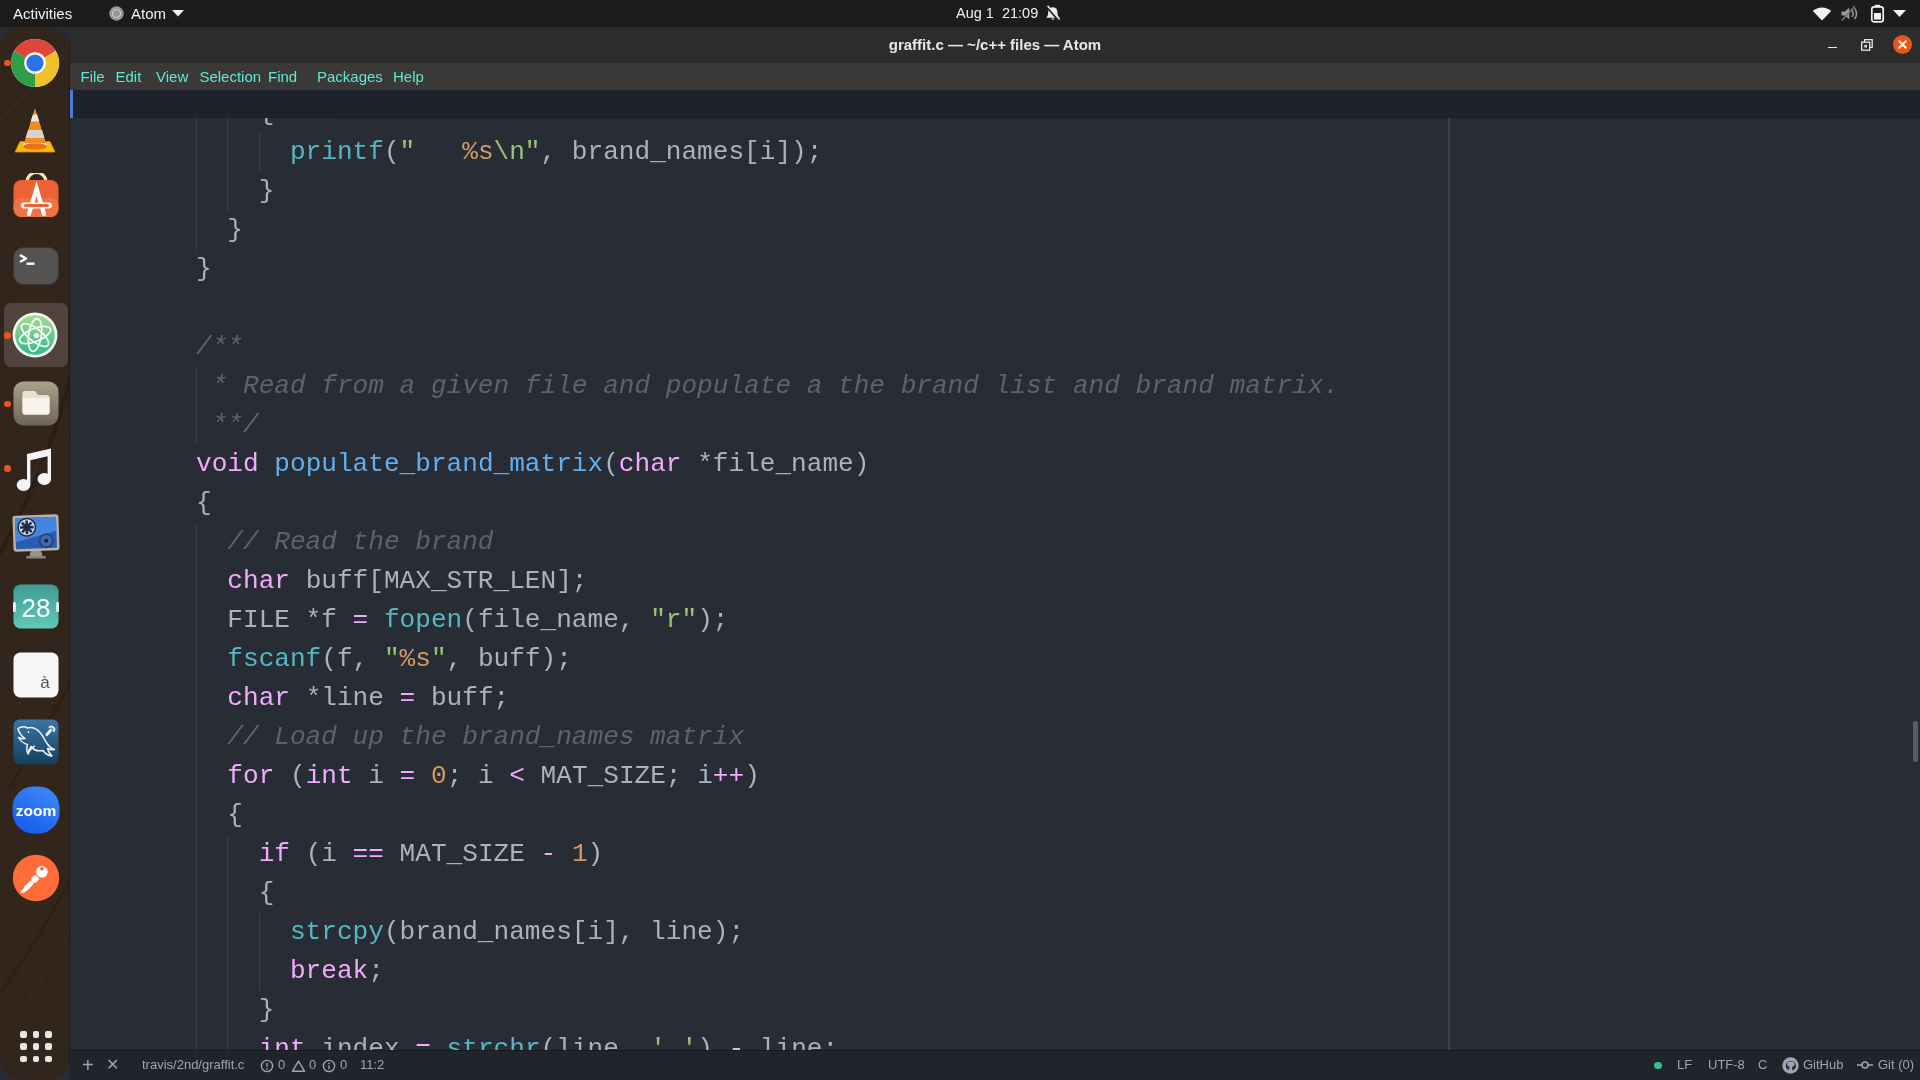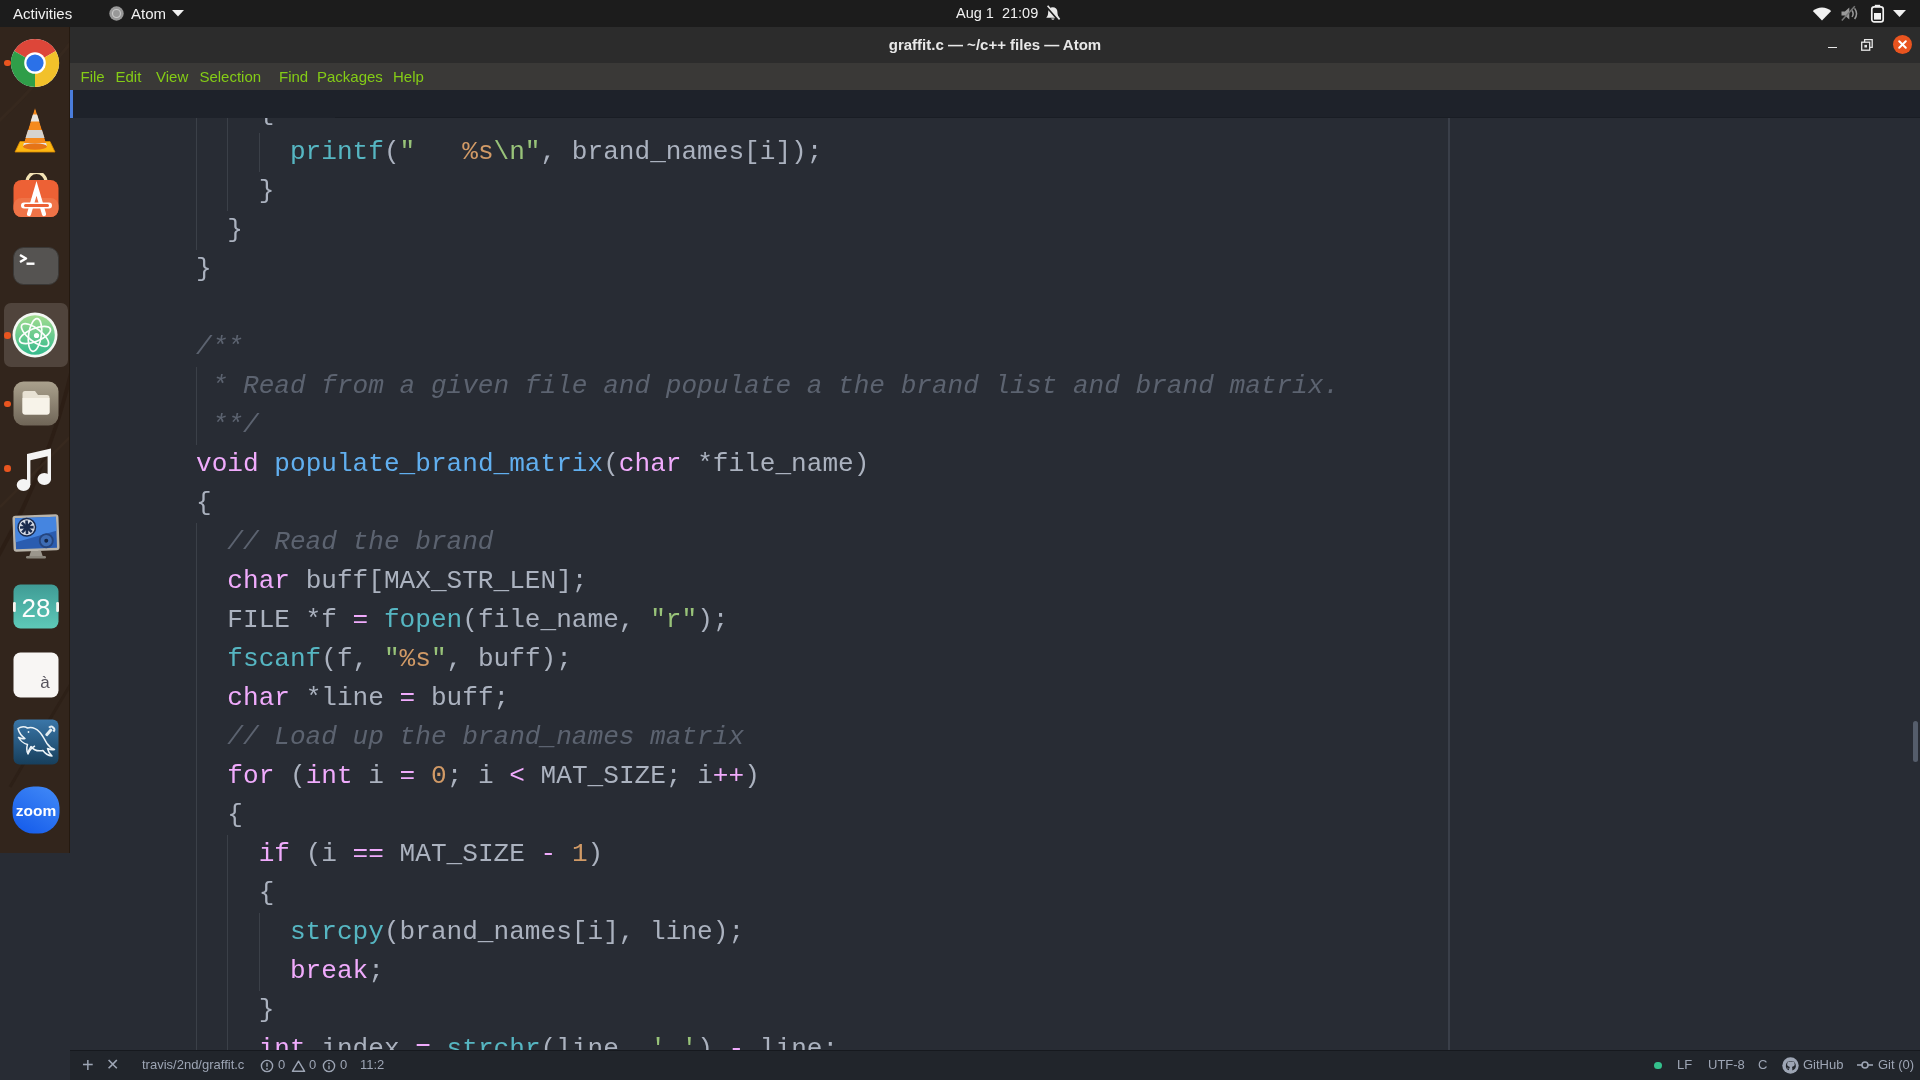--- a/index.html
+++ b/index.html
@@ -1,20 +1,20 @@
 <!DOCTYPE html>
 <html><head><meta charset="utf-8"><style>
 * { margin:0; padding:0; box-sizing:border-box; }
 html,body { width:1920px; height:1080px; overflow:hidden; background:#282c34; font-family:"Liberation Sans", sans-serif; }
 .abs { position:absolute; }
 #panel { left:0; top:0; width:1920px; height:27px; background:#1c1c1c; color:#f1f1f1; font-size:15px; }
-#dock { left:0; top:27px; width:70px; height:826px; background:#32251c; overflow:hidden; }
+#dock { left:0; top:27px; width:70px; height:1053px; background:#32251c; overflow:hidden;border-radius:22px; }
 #titlebar { left:70px; top:27px; width:1850px; height:36px; background:#2c2c2c; }
 #title { width:100%; text-align:center; line-height:36px; font-size:15px; font-weight:bold; color:#e8e8e8; }
-#menubar { left:70px; top:63px; width:1850px; height:27px; background:#3a3937; color:#84cc16; font-size:15px; }
+#menubar { left:70px; top:63px; width:1850px; height:27px; background:#3a3937; color:#5eead4; font-size:15px; }
 .mi { position:absolute; top:0; line-height:27px; }
 #tabbar { left:70px; top:90px; width:1850px; height:28px; background:#1e222a; }
 #tab { position:absolute; left:3px; top:0; width:262px; height:28px; background:#282c34; color:#dfe2e7; font-size:17px; letter-spacing:0.2px; text-align:center; line-height:28px;margin-top:45px; }
 #tabline { position:absolute; left:0; top:0; width:3px; height:28px; background:#4a7ddc; }
 #editor { left:70px; top:118px; width:1850px; height:933px; background:#282c34; overflow:hidden; }
 pre { font-family:"Liberation Mono", monospace; font-size:26.1px; line-height:39px; position:absolute; top:-24.5px; white-space:pre; }
 #gutter { left:0; width:63.2px; text-align:right; color:#4d5666; }
 #code { left:126px; color:#abb2bf; }
 .k { color:#f0abfc;text-align:center; } .f { color:#56b6c2; } .fn { color:#61afef; }
 .s { color:#98c379; } .o { color:#d19a66; } .c { color:#5c6370; font-style:italic; }
@@ -70,21 +70,21 @@
   <svg class="abs" style="left:1822.5px;top:8px" width="19" height="19">
       <path d="M6.2 6.2 L12.8 12.8 M12.8 6.2 L6.2 12.8" stroke="#fff" stroke-width="2" stroke-linecap="round"></path>
     </svg>
 </div>
 
 <div class="abs" id="menubar">
   <div class="mi" style="left:10.5px">File</div>
   <div class="mi" style="left:45.5px">Edit</div>
   <div class="mi" style="left:86px">View</div>
   <div class="mi" style="left:129.4px">Selection</div>
-  <div class="mi" style="left:209px">Find</div>
+  <div class="mi" style="left:198px">Find</div>
   <div class="mi" style="left:247px">Packages</div>
   <div class="mi" style="left:323px">Help</div>
 </div>
 
 <div class="abs" id="tabbar">
     <div id="tabline"></div>
     <div id="tab">graffit.c</div>
     <div style="position:absolute;left:265px;top:27px;width:1585px;height:1px;background:#191d24"></div>
   </div>
 

